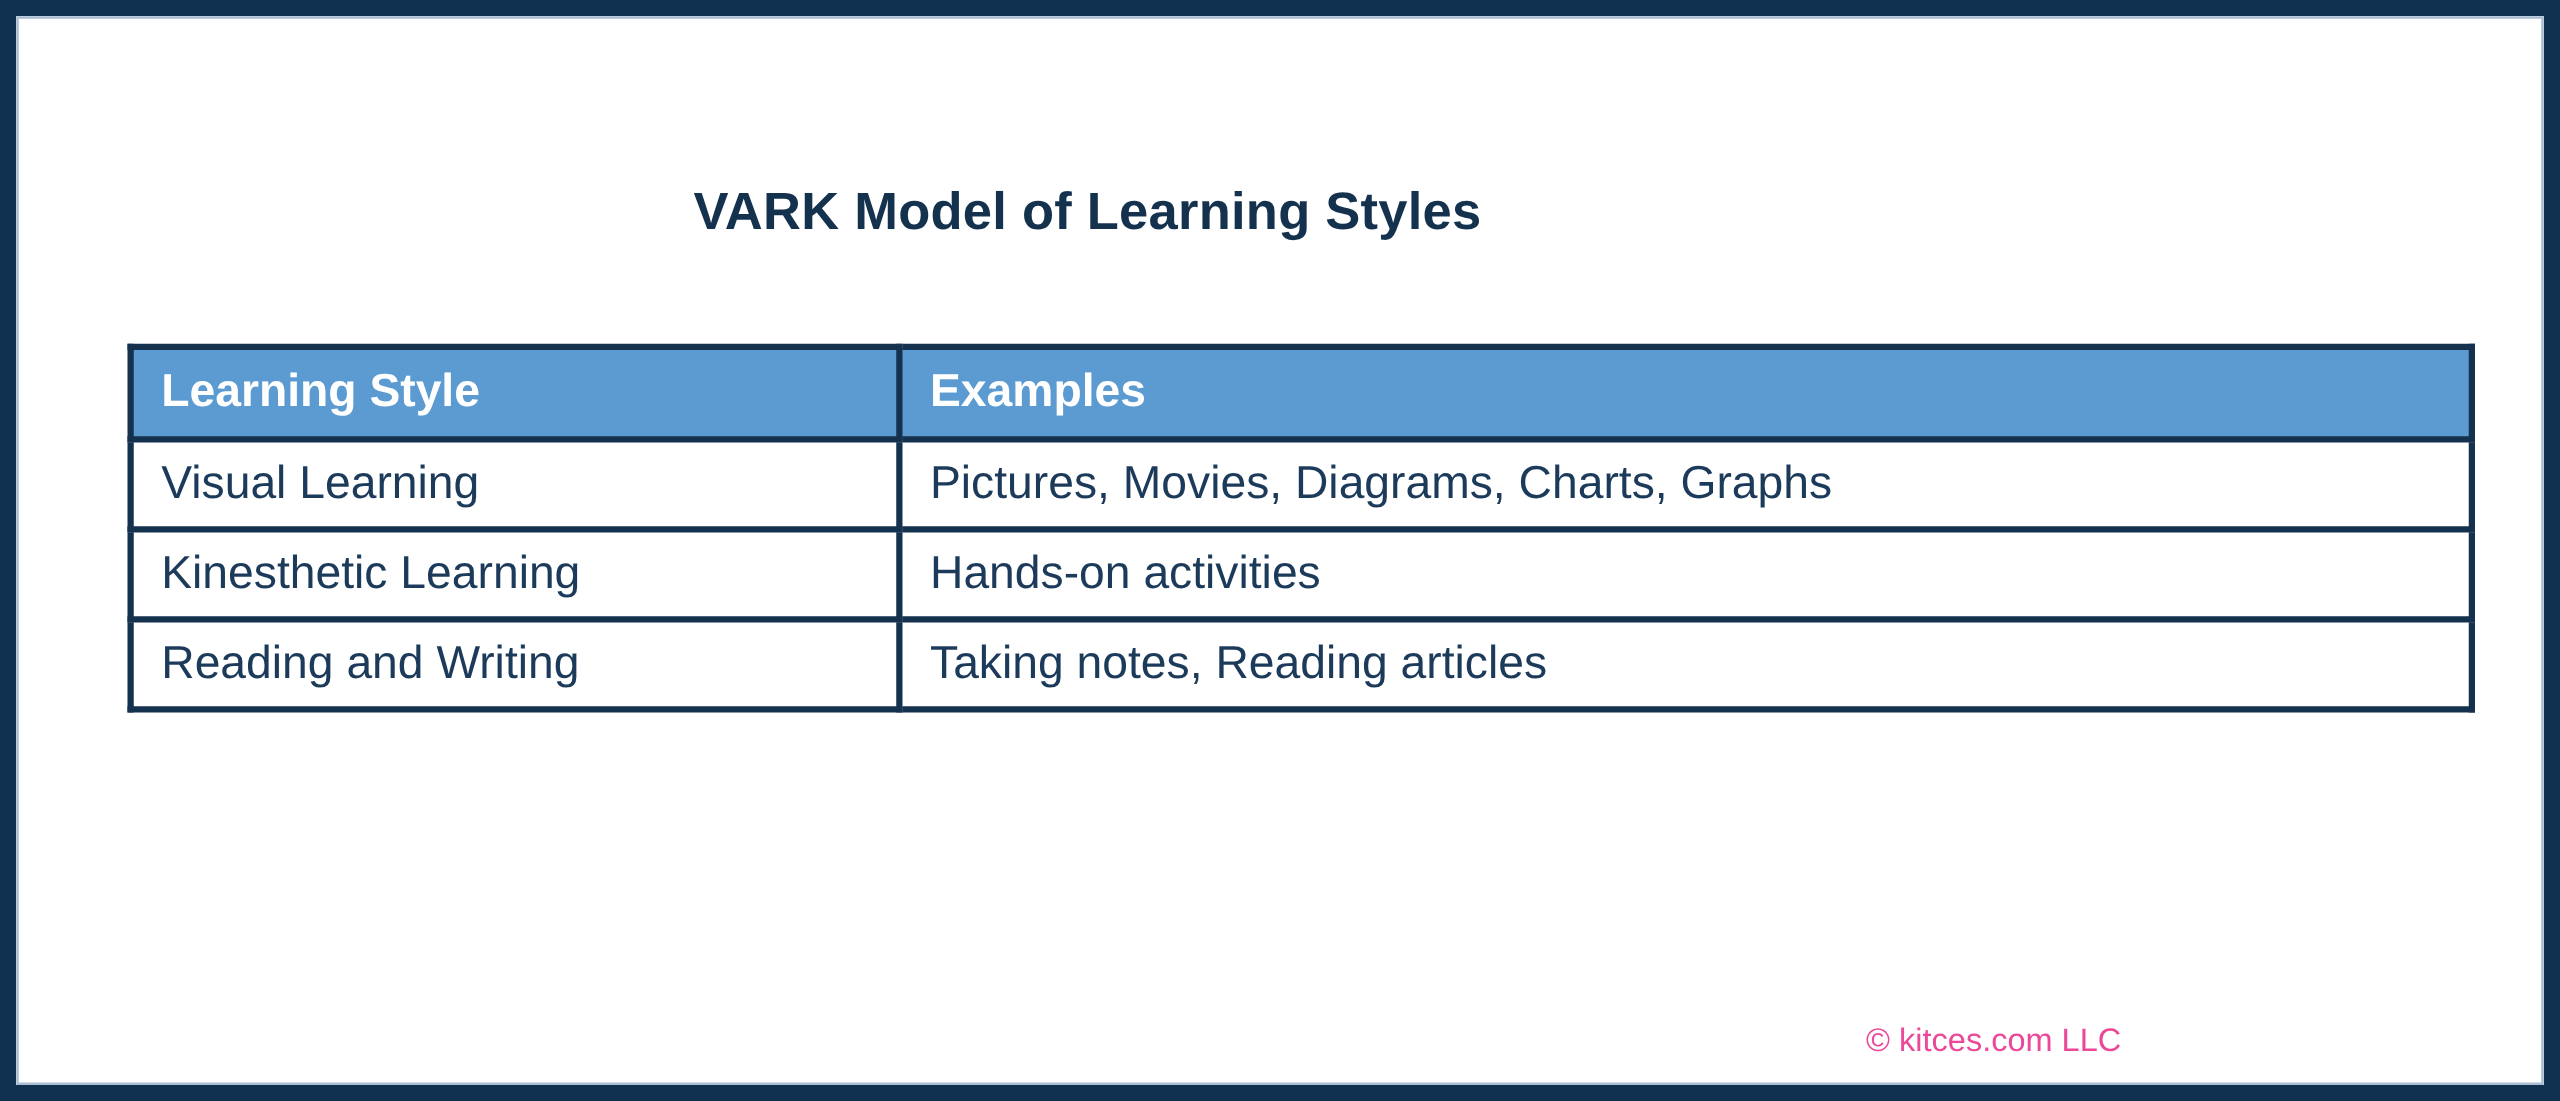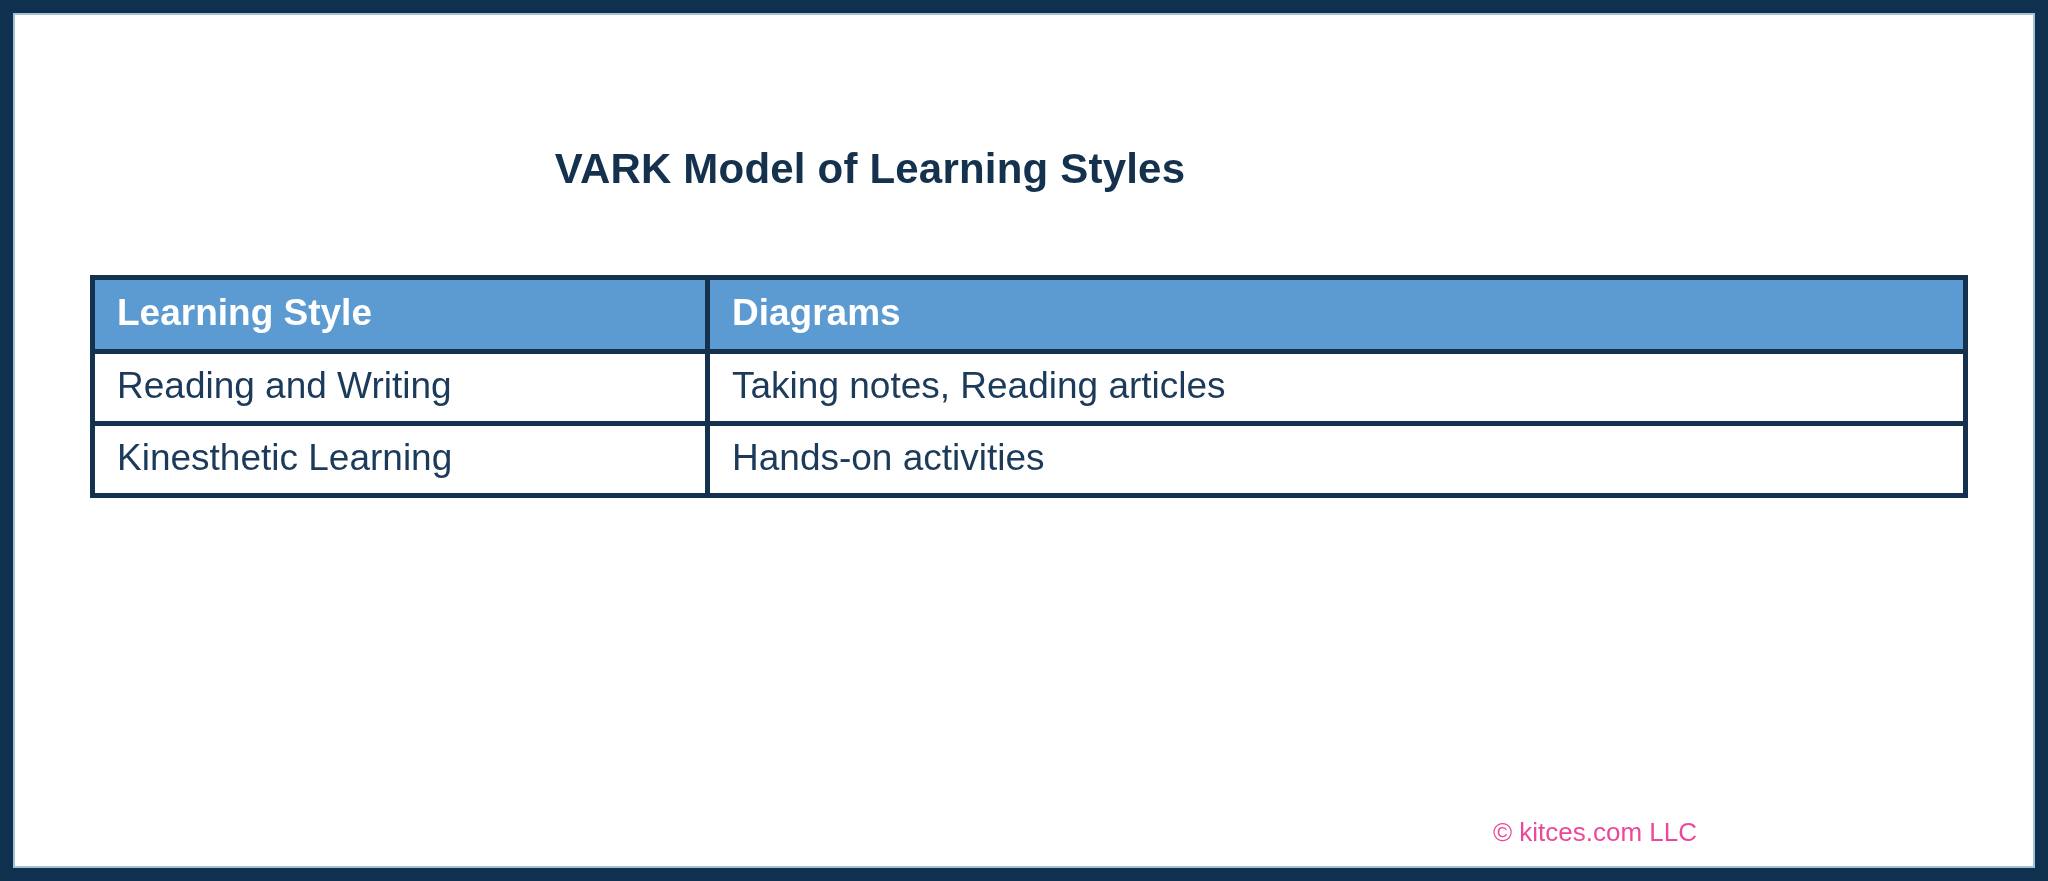--- a/index.html
+++ b/index.html
@@ -52,21 +52,21 @@
     text-align: center;
     font-size: 42px;
     font-weight: bold;
     color: #14314e;
     letter-spacing: 0.2px;
     white-space: nowrap;
   }
 
   .vark-table {
     position: absolute;
-    left: 75px;
+    left: 87px;
     top: 260px;
     width: 1878px;
     border-collapse: collapse;
     table-layout: fixed;
   }
 
   .vark-table td,
   .vark-table th {
     border: 5px solid #14314e;
     padding: 0;
@@ -124,39 +124,47 @@
         <colgroup>
           <col class="col-style">
           <col class="col-examples">
         </colgroup>
         <thead>
           <tr>
             <th>
               <span class="cell-pad">Learning Style</span>
             </th>
             <th>
-              <span class="cell-pad">Diagrams</span>
+              <span class="cell-pad">Examples</span>
             </th>
           </tr>
         </thead>
         <tbody>
           <tr>
             <td>
-              <span class="cell-pad">Reading and Writing</span>
+              <span class="cell-pad">Visual Learning</span>
             </td>
             <td>
-              <span class="cell-pad">Taking notes, Reading articles</span>
+              <span class="cell-pad">Pictures, Movies, Diagrams, Charts, Graphs</span>
             </td>
           </tr>
           <tr>
             <td>
               <span class="cell-pad">Kinesthetic Learning</span>
             </td>
             <td>
               <span class="cell-pad">Hands-on activities</span>
+            </td>
+          </tr>
+          <tr>
+            <td>
+              <span class="cell-pad">Reading and Writing</span>
+            </td>
+            <td>
+              <span class="cell-pad">Taking notes, Reading articles</span>
             </td>
           </tr>
         </tbody>
       </table>
 
       <div class="footer-credit">© kitces.com LLC</div>
 
     </div>
   </div>
 </div>

